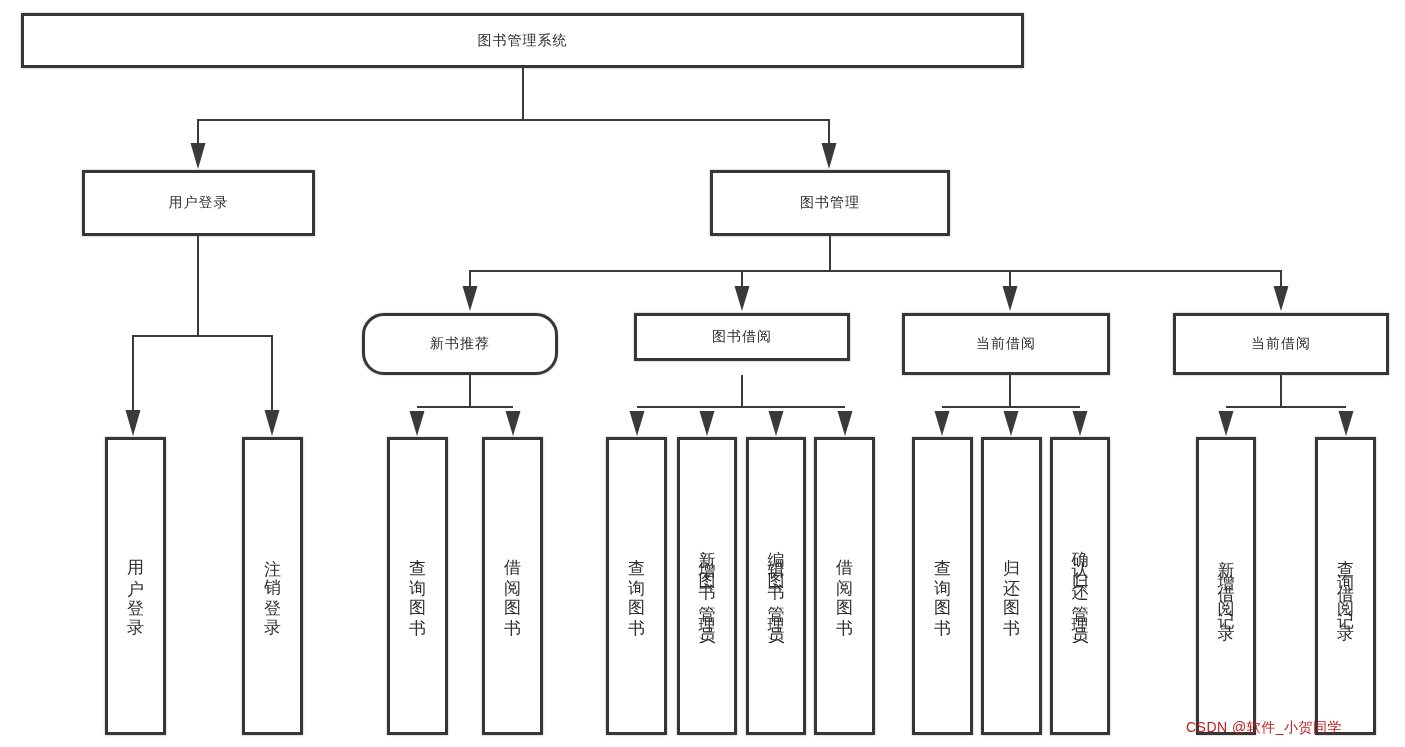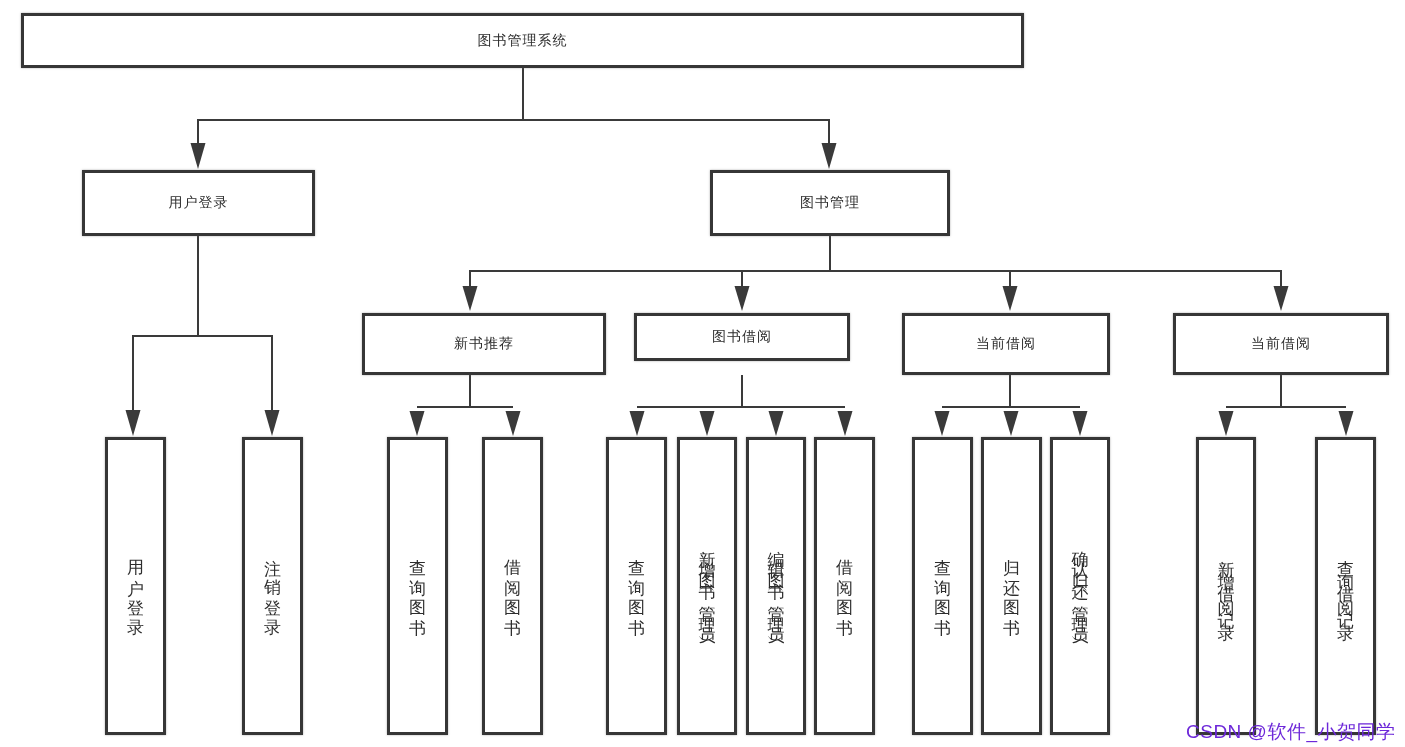--- a/index.html
+++ b/index.html
@@ -38,22 +38,22 @@
     line-height: 1;
   }
   .v-short { letter-spacing: 20px; }
   .v-mid   { letter-spacing: 13px; }
   .v-long  { letter-spacing: 11px; }
   #watermark {
     position: absolute;
     left: 1186px;
     top: 719px;
     z-index: 3;
-    font-size: 19px;
-    color: #6d28d9;
+    font-size: 14px;
+    color: #b91c1c;
     letter-spacing: 0.5px;
     white-space: nowrap;
   }
   svg path { stroke: #3a3a3a; stroke-width: 2.5; fill: none; }
   svg polygon { fill: #3a3a3a; stroke: none; }
 </style>
 </head>
 <body>
 
 <div id="stage">
@@ -114,21 +114,21 @@
       <polygon points="1218.5,411 1233.5,411 1226,436"></polygon>
       <polygon points="1338.5,411 1353.5,411 1346,436"></polygon>
     </g>
   </svg>
 
   <div class="node h-node" style="left:21px; top:13px; width:1003px; height:55px;">图书管理系统</div>
 
   <div class="node h-node" style="left:82px; top:170px; width:233px; height:66px;">用户登录</div>
   <div class="node h-node" style="left:710px; top:170px; width:240px; height:66px;">图书管理</div>
 
-  <div class="node h-node" style="left:362px; top:313px; width:244px; height:62px;">新书推荐</div>
+  <div class="node h-node" style="left:362px; top:313px; width:196px; height:62px;border-radius:22px;">新书推荐</div>
   <div class="node h-node" style="left:634px; top:313px; width:216px; height:48px;">图书借阅</div>
   <div class="node h-node" style="left:902px; top:313px; width:208px; height:62px;">当前借阅</div>
   <div class="node h-node" style="left:1173px; top:313px; width:216px; height:62px;">当前借阅</div>
 
   <div class="node v-node v-short" style="left:105px; top:437px; width:61px; height:298px;">用户登录</div>
   <div class="node v-node v-short" style="left:242px; top:437px; width:61px; height:298px;">注销登录</div>
 
   <div class="node v-node v-short" style="left:387px; top:437px; width:61px; height:298px;">查询图书</div>
   <div class="node v-node v-short" style="left:482px; top:437px; width:61px; height:298px;">借阅图书</div>
 

